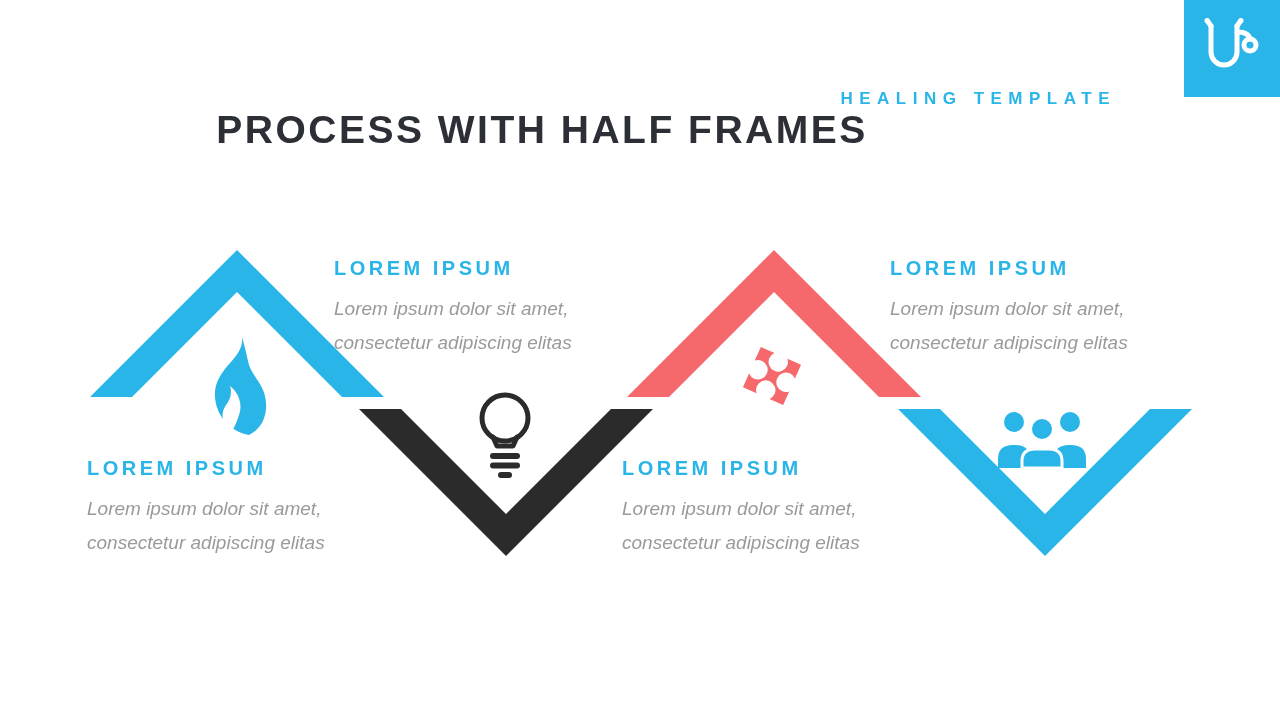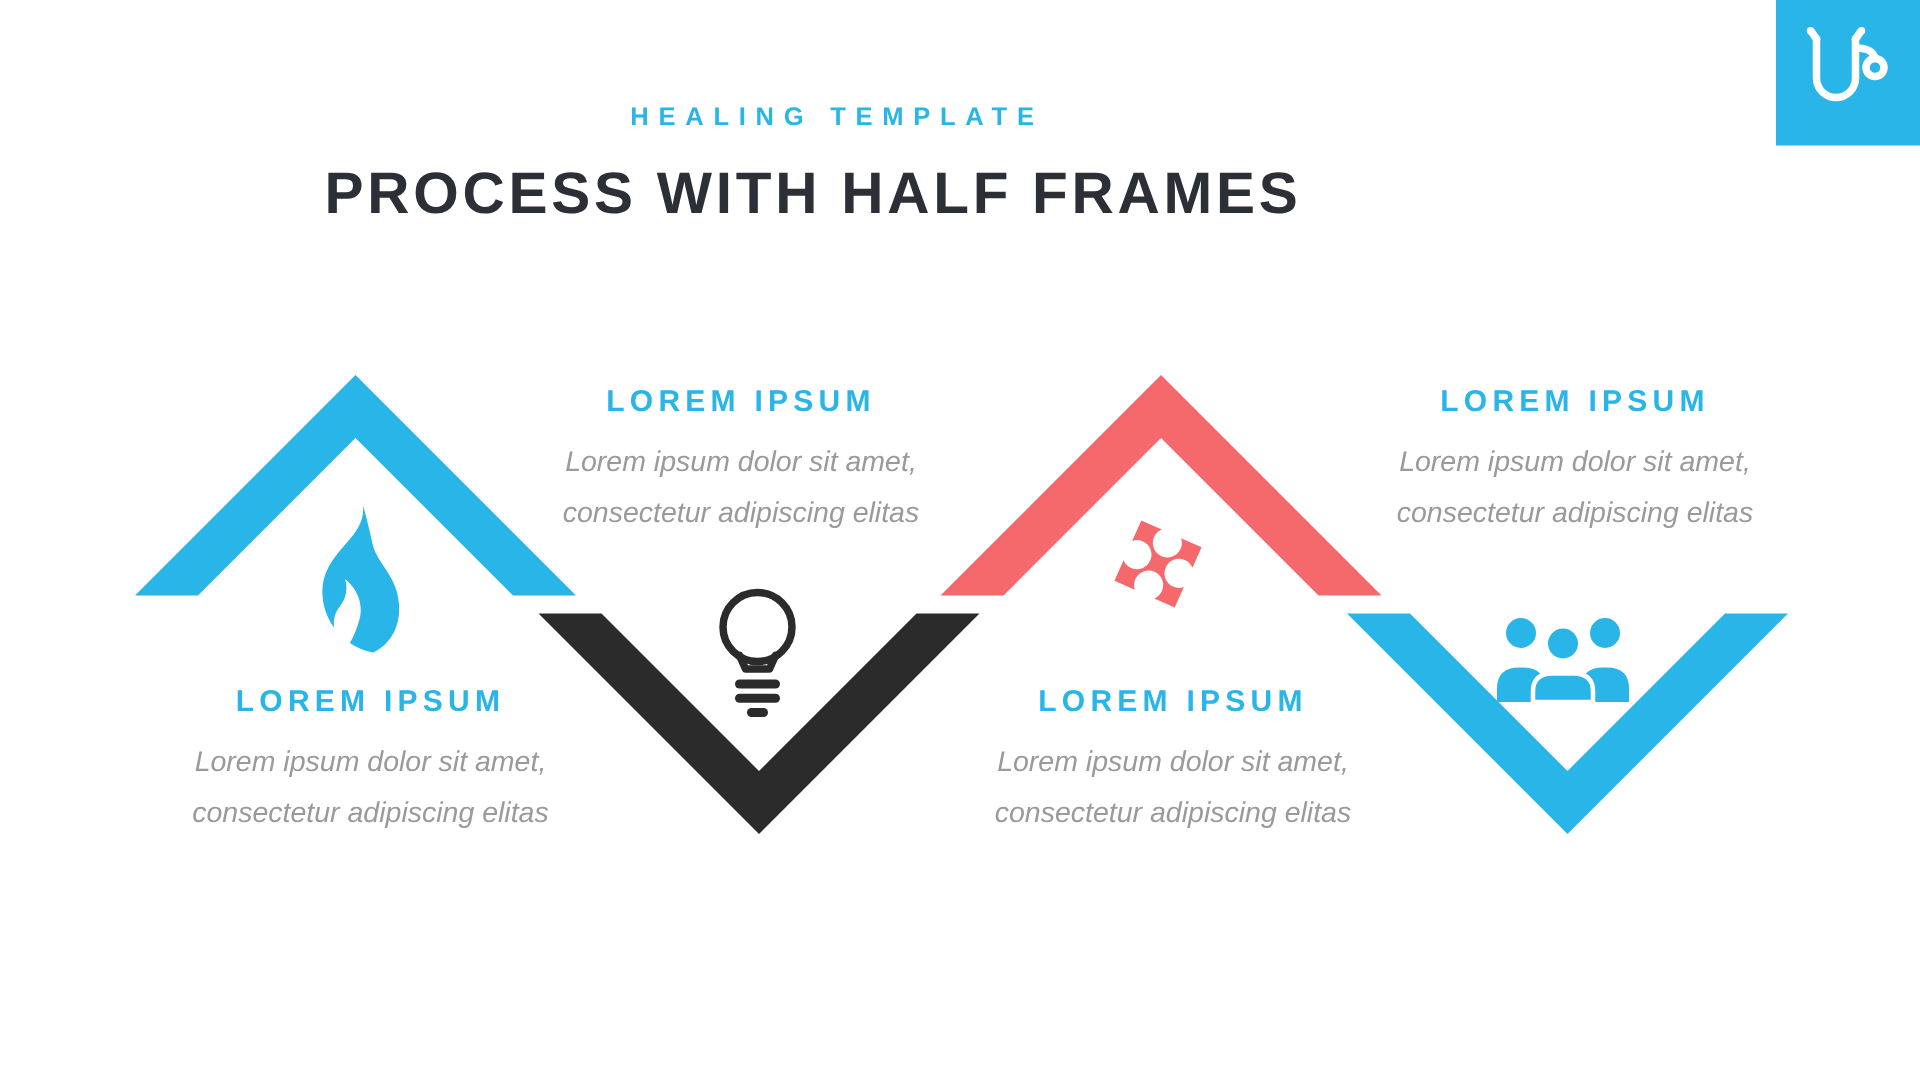--- a/index.html
+++ b/index.html
@@ -1,21 +1,21 @@
 <!DOCTYPE html>
 <html style="--cyan: #29b5e8; --red: #f5696c; --dark: #2b2b2b; --gray: #9a9a9a; --title: #2c2f36;"><head>
 <meta charset="utf-8">
 <style>
   html,body{margin:0;padding:0;}
   body{width:1280px;height:720px;overflow:hidden;background:#fff;
        font-family:"Liberation Sans", sans-serif;}
   .slide{position:relative;width:1280px;height:720px;background:#fff;}
 
   
-  .kicker{position:absolute;top:68px;left:0;width:1116px;text-align:center;
+  .kicker{position:absolute;top:89px;left:0;width:1116px;text-align:right;
           font-size:17px;font-weight:bold;letter-spacing:6.5px;color:var(--cyan);}
   .title{position:absolute;top:108px;left:0;width:1084px;margin:0;text-align:center;
          font-size:39px;font-weight:bold;letter-spacing:2.5px;color:var(--title);}
 
   
   .logo{position:absolute;left:1184px;top:0;width:96px;height:97px;background:var(--cyan);
         display:flex;align-items:center;justify-content:center;}
 
   
   .frames{position:absolute;left:0;top:0;width:1280px;height:720px;display:block;}
@@ -25,21 +25,21 @@
 
   
   .icon{position:absolute;display:block;}
   .icon-flame{left:207px;top:337px;width:60px;height:100px;}
   .icon-bulb{left:477px;top:392px;width:56px;height:88px;}
   .icon-puzzle{left:728px;top:332px;width:88px;height:88px;}
   .icon-people{left:997px;top:410px;width:90px;height:58px;}
   .stroke-dark{stroke:var(--dark);}
 
   
-  .step-text{position:absolute;width:320px;text-align:center;}
+  .step-text{position:absolute;width:320px;text-align:left;}
   .step-text.pos-a{left:87px;top:457px;}
   .step-text.pos-b{left:334px;top:257px;}
   .step-text.pos-c{left:622px;top:457px;}
   .step-text.pos-d{left:890px;top:257px;}
   .step-heading{font-size:20px;font-weight:bold;letter-spacing:3.5px;
                 color:var(--cyan);margin-bottom:12px;}
   .step-body{font-size:19px;line-height:34px;color:var(--gray);font-style:italic;}
 </style>
 </head>
 <body>

